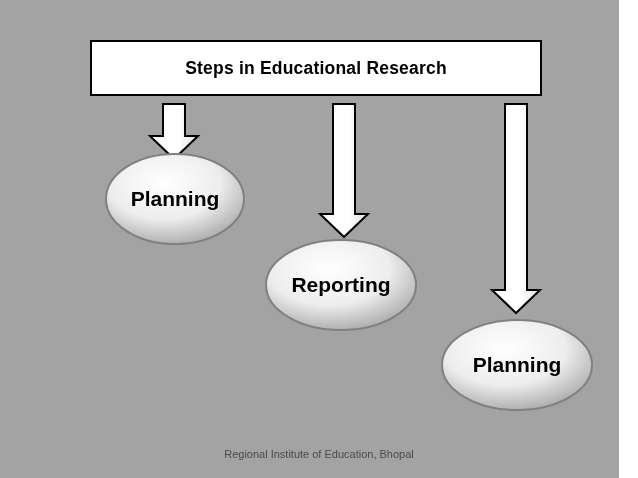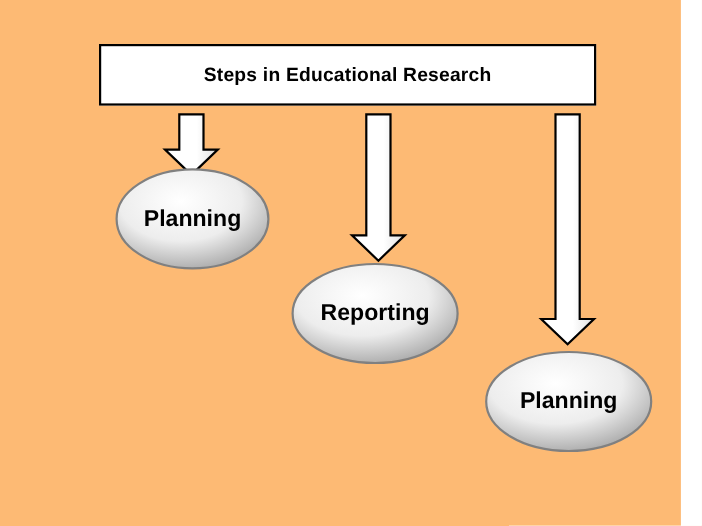--- a/index.html
+++ b/index.html
@@ -7,21 +7,21 @@
     padding: 0;
     background: #ffffff;
   }
   body {
     font-family: "Liberation Sans", sans-serif;
   }
   #slide {
     position: relative;
     width: 619px;
     height: 478px;
-    background: #fdba74;
+    background: #a3a3a3;
     overflow: hidden;
   }
 
   
   .title-box {
     position: absolute;
     left: 90px;
     top: 40px;
     width: 452px;
     height: 56px;
@@ -164,14 +164,15 @@
           <stop offset="0%" stop-color="#ffffff"></stop>
           <stop offset="52%" stop-color="#ededed"></stop>
           <stop offset="100%" stop-color="#9b9b9b"></stop>
         </radialGradient>
       </defs>
       <ellipse cx="77" cy="47" rx="75" ry="45" fill="url(#ellGrad3)" stroke="#808080" stroke-width="2"></ellipse>
     </svg>
     <span class="node-label">Planning</span>
   </div>
 
+  <div class="footer">Regional Institute of Education, Bhopal</div>
 
 </div>
 
 </body></html>

